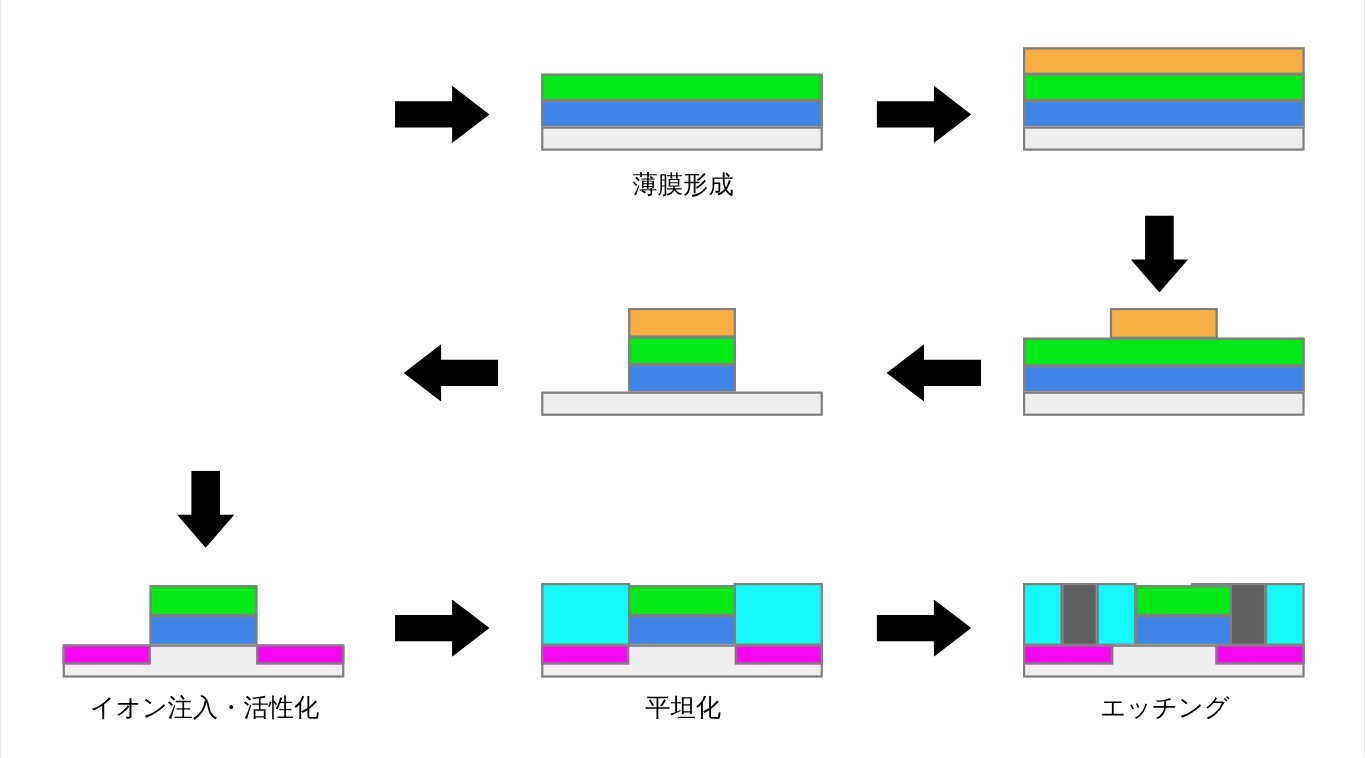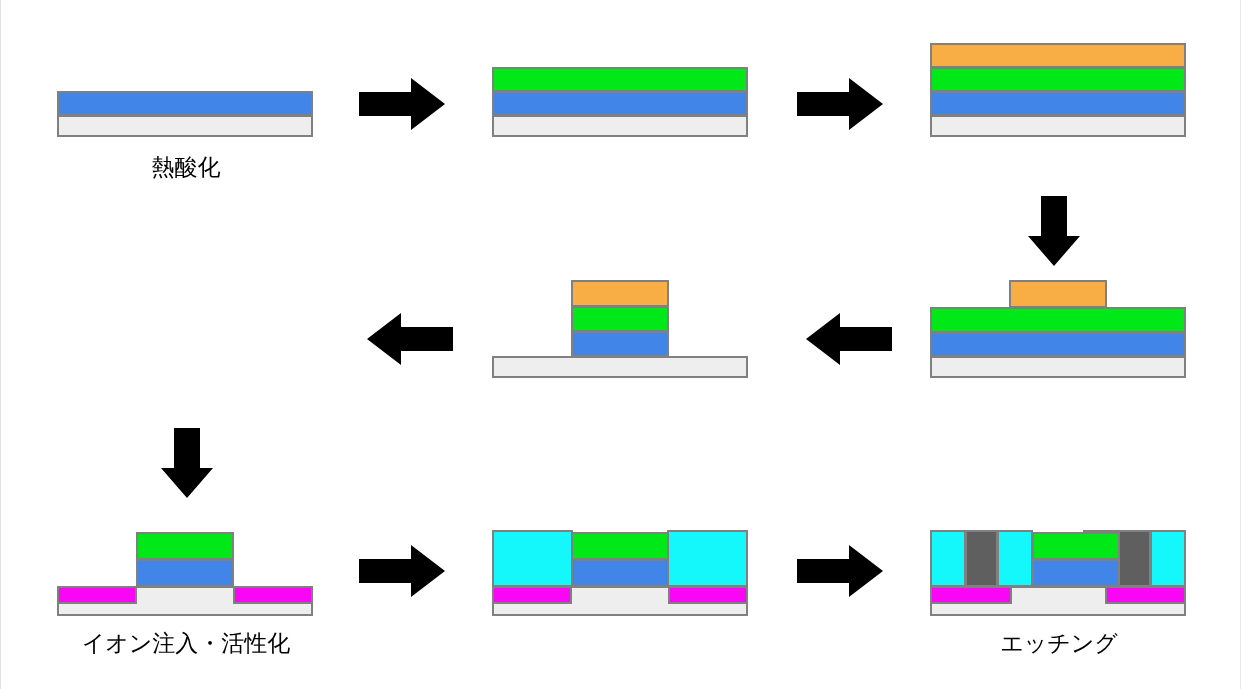--- a/index.html
+++ b/index.html
@@ -71,40 +71,34 @@
     position: absolute;
   }
   .arrow svg { display: block; }
 </style>
 </head>
 <body>
 
 <div id="canvas">
 
 
-  <div class="step" style="left:20px; top:60px;">
-    <div class="stage">
-      <div class="lay c-blue" style="left:36px; top:31px; width:256px; height:25px;"></div>
-      <div class="lay c-sub" style="left:36px; top:55px; width:256px; height:22px;"></div>
-    </div>
-    <div class="caption" style="top:92px;">熱酸化</div>
-  </div>
 
   <div class="arrow" style="left:358px; top:78px;">
     <svg width="86" height="52" viewBox="0 0 86 52">
       <polygon points="0,14 52,14 52,0 86,26 52,52 52,38 0,38" fill="#000000"></polygon>
     </svg>
   </div>
 
   <div class="step" style="left:455px; top:60px;">
     <div class="stage">
       <div class="lay c-green" style="left:36px; top:7px;  width:256px; height:25px;"></div>
       <div class="lay c-blue" style="left:36px; top:31px; width:256px; height:25px;"></div>
       <div class="lay c-sub" style="left:36px; top:55px; width:256px; height:22px;"></div>
     </div>
+    <div class="caption" style="top:92px;">薄膜形成</div>
   </div>
 
   <div class="arrow" style="left:796px; top:78px;">
     <svg width="86" height="52" viewBox="0 0 86 52">
       <polygon points="0,14 52,14 52,0 86,26 52,52 52,38 0,38" fill="#000000"></polygon>
     </svg>
   </div>
 
   <div class="step" style="left:893px; top:60px;">
     <div class="stage">
@@ -178,20 +172,21 @@
   <div class="step" style="left:455px; top:512px;">
     <div class="stage">
       <div class="lay c-cyan" style="left:36px;  top:18px; width:81px;  height:57px;"></div>
       <div class="lay c-cyan" style="left:211px; top:18px; width:81px;  height:57px;"></div>
       <div class="lay c-green" style="left:115px; top:20px; width:98px;  height:28px;"></div>
       <div class="lay c-blue" style="left:115px; top:47px; width:98px;  height:28px;"></div>
       <div class="lay c-sub" style="left:36px;  top:74px; width:256px; height:30px;"></div>
       <div class="lay c-magenta" style="left:36px;  top:74px; width:80px;  height:18px;"></div>
       <div class="lay c-magenta" style="left:212px; top:74px; width:80px;  height:18px;"></div>
     </div>
+    <div class="caption" style="top:116px;">平坦化</div>
   </div>
 
   <div class="arrow" style="left:796px; top:545px;">
     <svg width="86" height="52" viewBox="0 0 86 52">
       <polygon points="0,14 52,14 52,0 86,26 52,52 52,38 0,38" fill="#000000"></polygon>
     </svg>
   </div>
 
   <div class="step" style="left:893px; top:512px;">
     <div class="stage">

